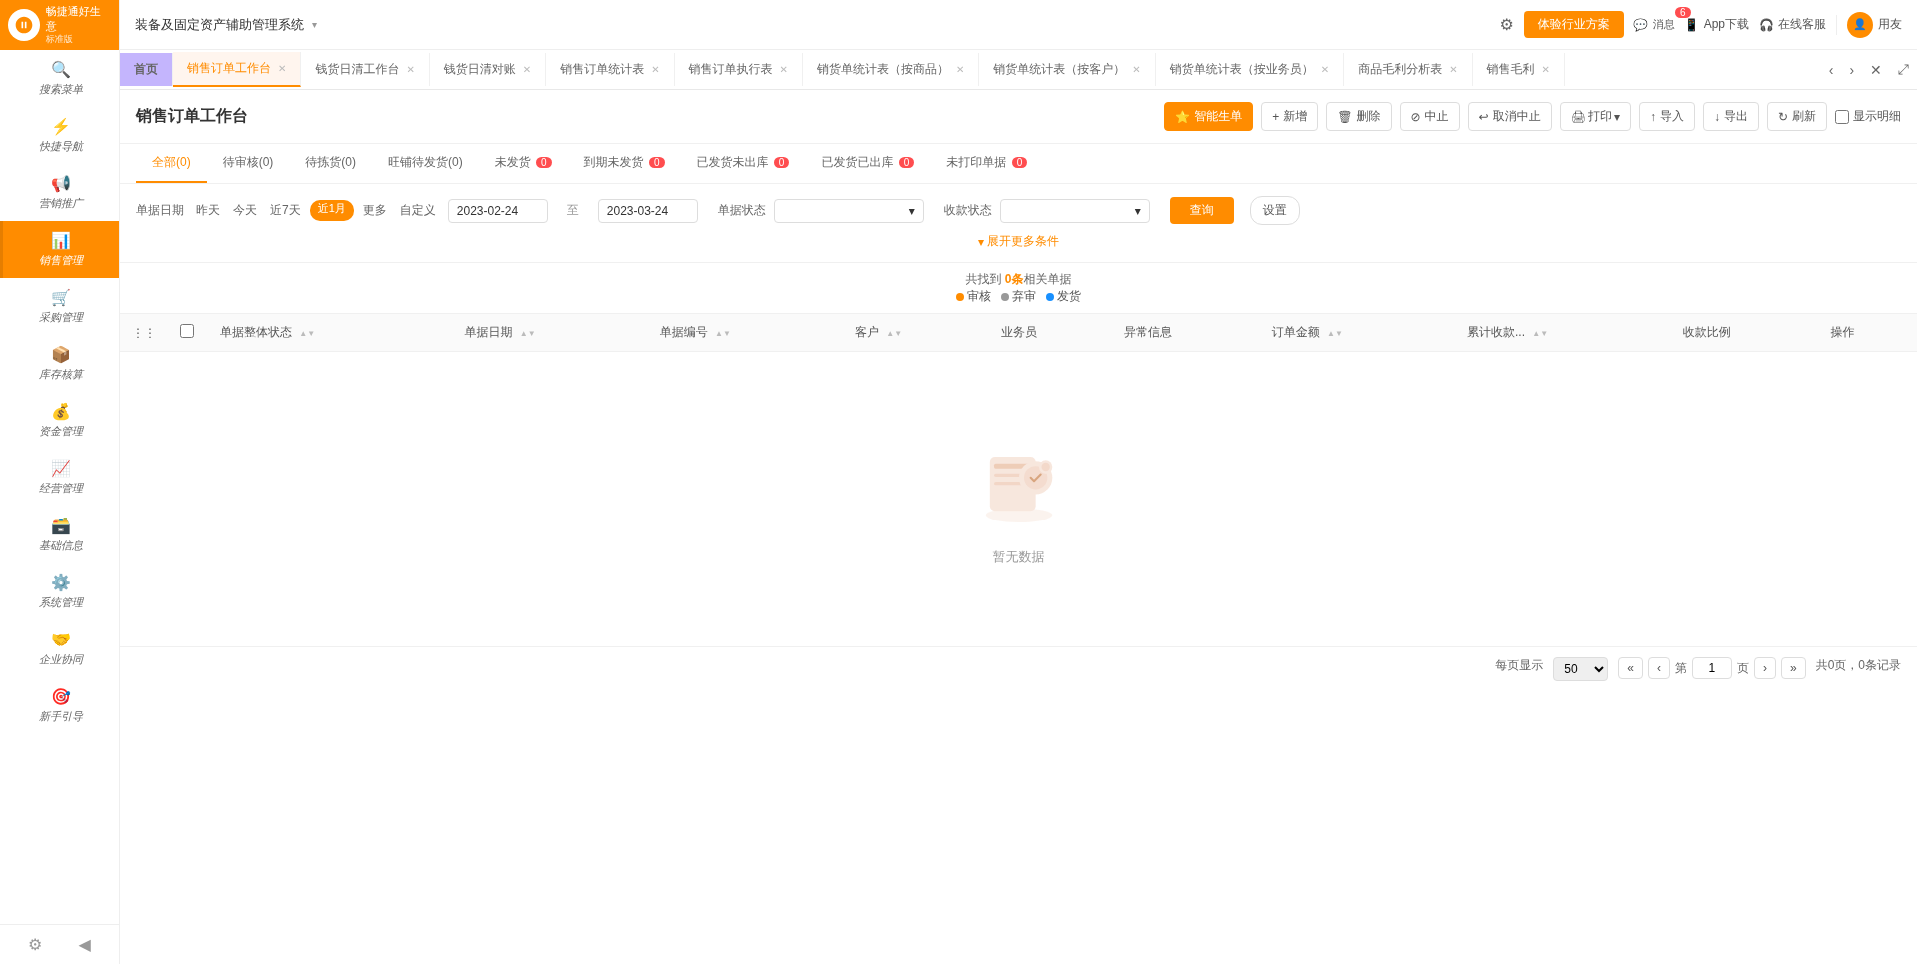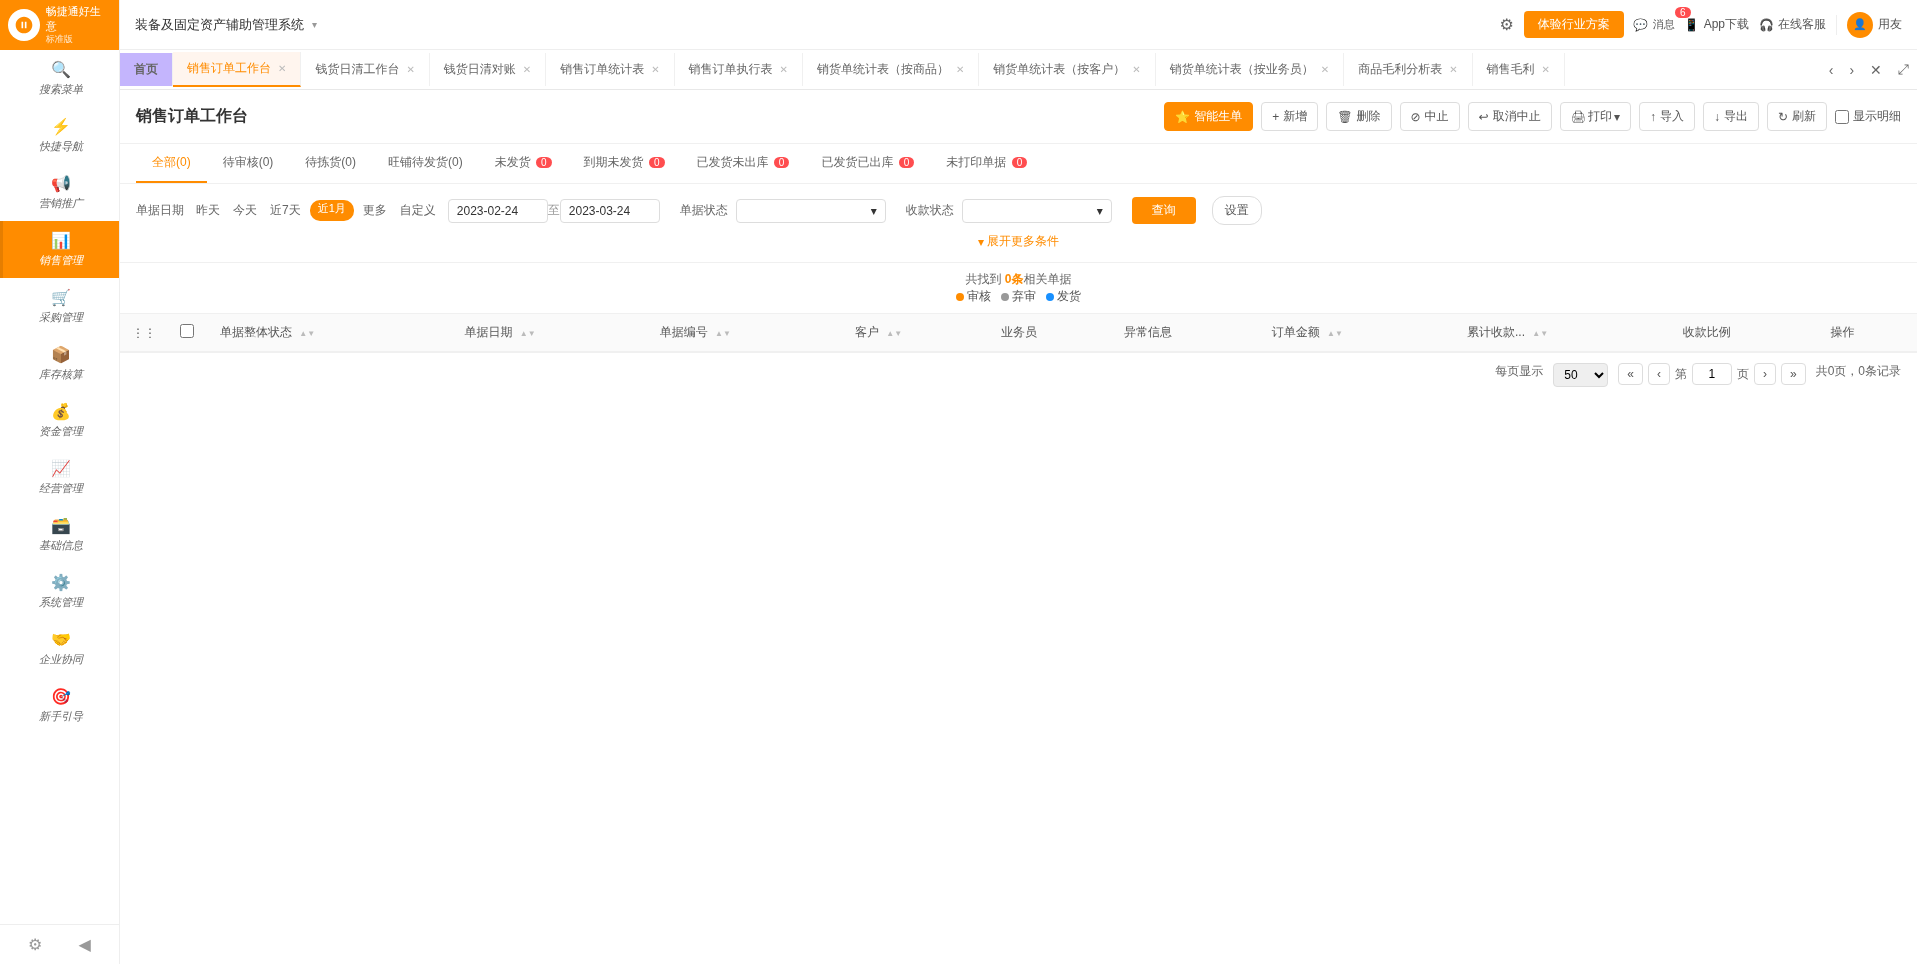--- a/index.html
+++ b/index.html
@@ -60,21 +60,21 @@
     .filter-tabs { background: #fff; padding: 0 16px; display: flex; align-items: center; border-bottom: 1px solid #f0f0f0; gap: 0; }
     .filter-tab { padding: 10px 16px; cursor: pointer; color: #666; font-size: 12px; border-bottom: 2px solid transparent; white-space: nowrap; }
     .filter-tab.active { color: #ff8c00; border-bottom-color: #ff8c00; }
     .filter-tab .count-badge { background: #ff4d4f; color: #fff; border-radius: 10px; padding: 0 5px; font-size: 10px; margin-left: 2px; }
 
     
     .search-area { background: #fff; padding: 12px 16px; border-bottom: 1px solid #f0f0f0; }
     .search-row { display: flex; align-items: center; gap: 20px; }
     .search-field { display: flex; align-items: center; gap: 8px; }
     .search-label { color: #666; font-size: 12px; white-space: nowrap; }
-    .date-range { display: flex; align-items: center; gap: 0; }
+    .date-range { display: flex; align-items: center; gap: 19px; }
     .date-shortcuts { display: flex; gap: 5px; }
     .date-shortcut { color: #666; cursor: pointer; font-size: 12px; padding: 2px 4px; }
     .date-shortcut.highlighted { background: #ff8c00; color: #fff; border-radius: 10px; padding: 1px 8px; font-size: 11px; }
     .date-input { border: 1px solid #ddd; border-radius: 4px; padding: 4px 8px; font-size: 12px; color: #333; width: 100px; }
     .date-separator { color: #999; }
     .select-input { border: 1px solid #ddd; border-radius: 4px; padding: 4px 8px; font-size: 12px; color: #333; min-width: 120px; cursor: pointer; display: flex; align-items: center; justify-content: space-between; }
     .expand-conditions { color: #ff8c00; cursor: pointer; font-size: 12px; display: flex; align-items: center; gap: 3px; }
     .search-row-2 { display: flex; justify-content: center; margin-top: 8px; }
     .query-btn { background: #ff8c00; color: #fff; border: none; padding: 5px 20px; border-radius: 4px; cursor: pointer; font-size: 12px; }
     .settings-btn { border: 1px solid #ddd; background: #fff; color: #555; padding: 5px 12px; border-radius: 12px; cursor: pointer; font-size: 12px; }
@@ -469,20 +469,37 @@
                 <th>
                   <span>操作</span>
                 </th>
               </tr>
             </thead>
             <tbody id="table-body">
             </tbody>
           </table>
         </div>
 
+        <div class="empty-state">
+          <div class="empty-icon">
+            <svg viewBox="0 0 120 120" fill="none" xmlns="http://www.w3.org/2000/svg">
+              <ellipse cx="60" cy="100" rx="40" ry="8" fill="#f5ddd0" opacity="0.5"></ellipse>
+              <rect x="25" y="30" width="55" height="65" rx="6" fill="#f5ddd0"></rect>
+              <rect x="30" y="38" width="45" height="6" rx="2" fill="#e8b89a"></rect>
+              <rect x="30" y="50" width="35" height="4" rx="2" fill="#e8b89a" opacity="0.6"></rect>
+              <rect x="30" y="60" width="40" height="4" rx="2" fill="#e8b89a" opacity="0.6"></rect>
+              <circle cx="80" cy="55" r="20" fill="#f5ddd0"></circle>
+              <circle cx="80" cy="55" r="14" fill="#e8b89a" opacity="0.4"></circle>
+              <path d="M74 55 L78 59 L86 51" stroke="#c8804a" stroke-width="2.5" stroke-linecap="round" stroke-linejoin="round"></path>
+              <circle cx="92" cy="42" r="8" fill="#f5ddd0"></circle>
+              <circle cx="92" cy="42" r="5" fill="#e8b89a" opacity="0.5"></circle>
+            </svg>
+          </div>
+          <span class="empty-text">暂无数据</span>
+        </div>
 
         <div class="pagination">
           <span class="page-size-label">每页显示</span>
           <select class="page-size-select">
             <option value="50">50</option>
             <option value="100">100</option>
             <option value="200">200</option>
           </select>
           <div class="page-nav">
             <button class="page-nav-btn">«</button>

